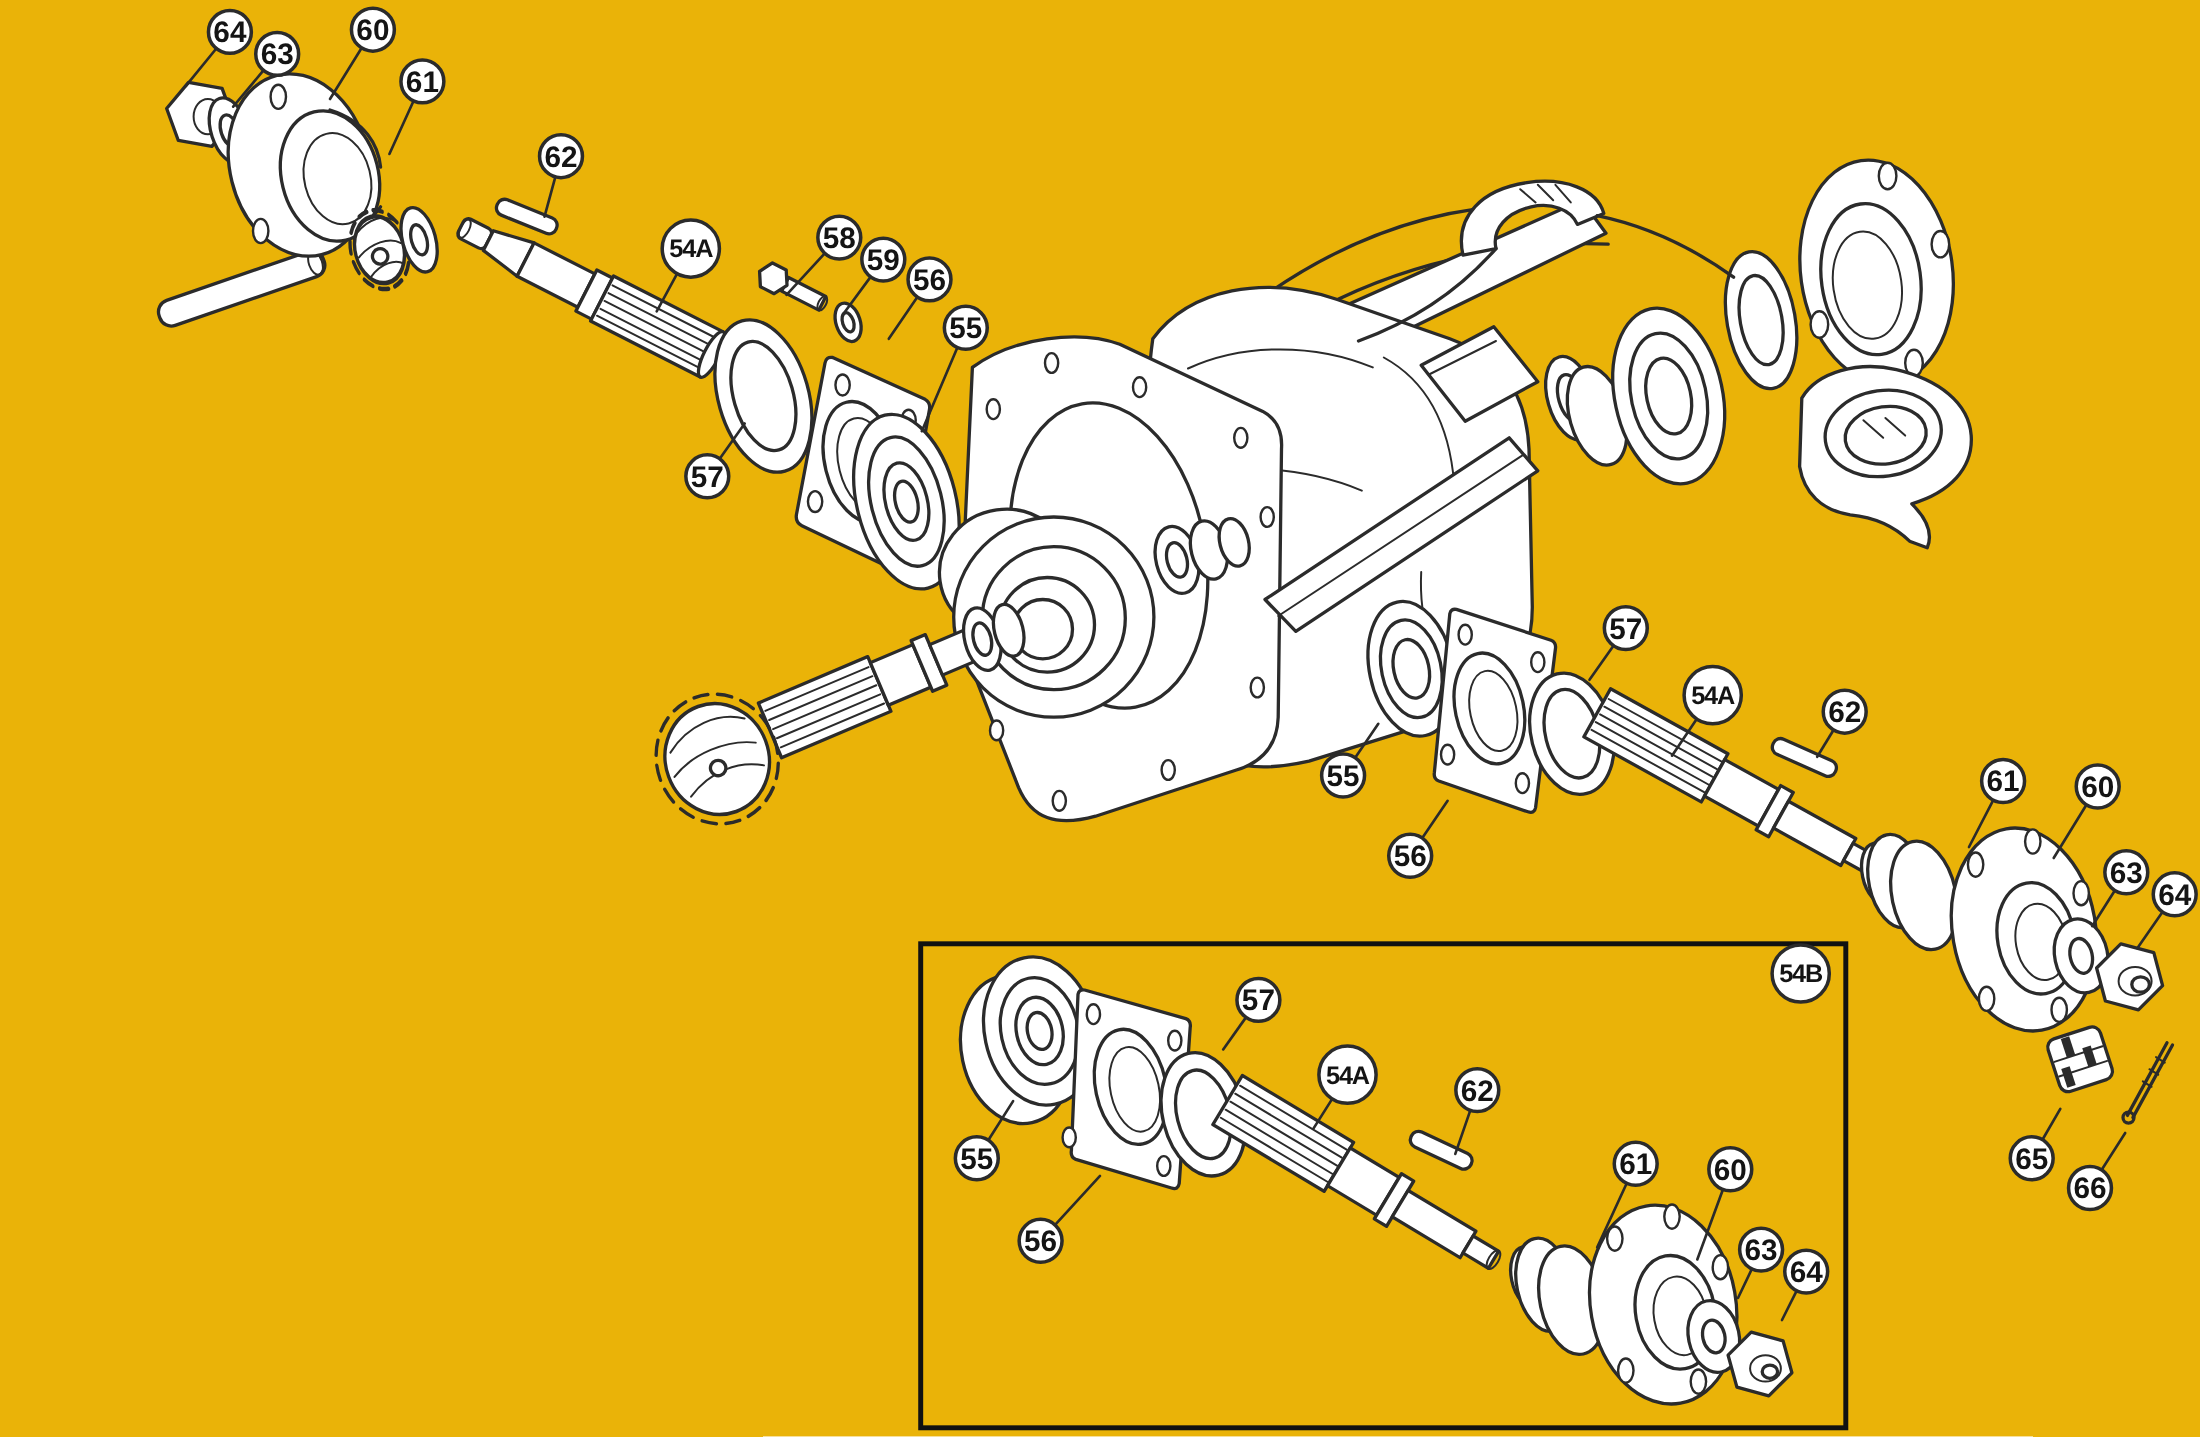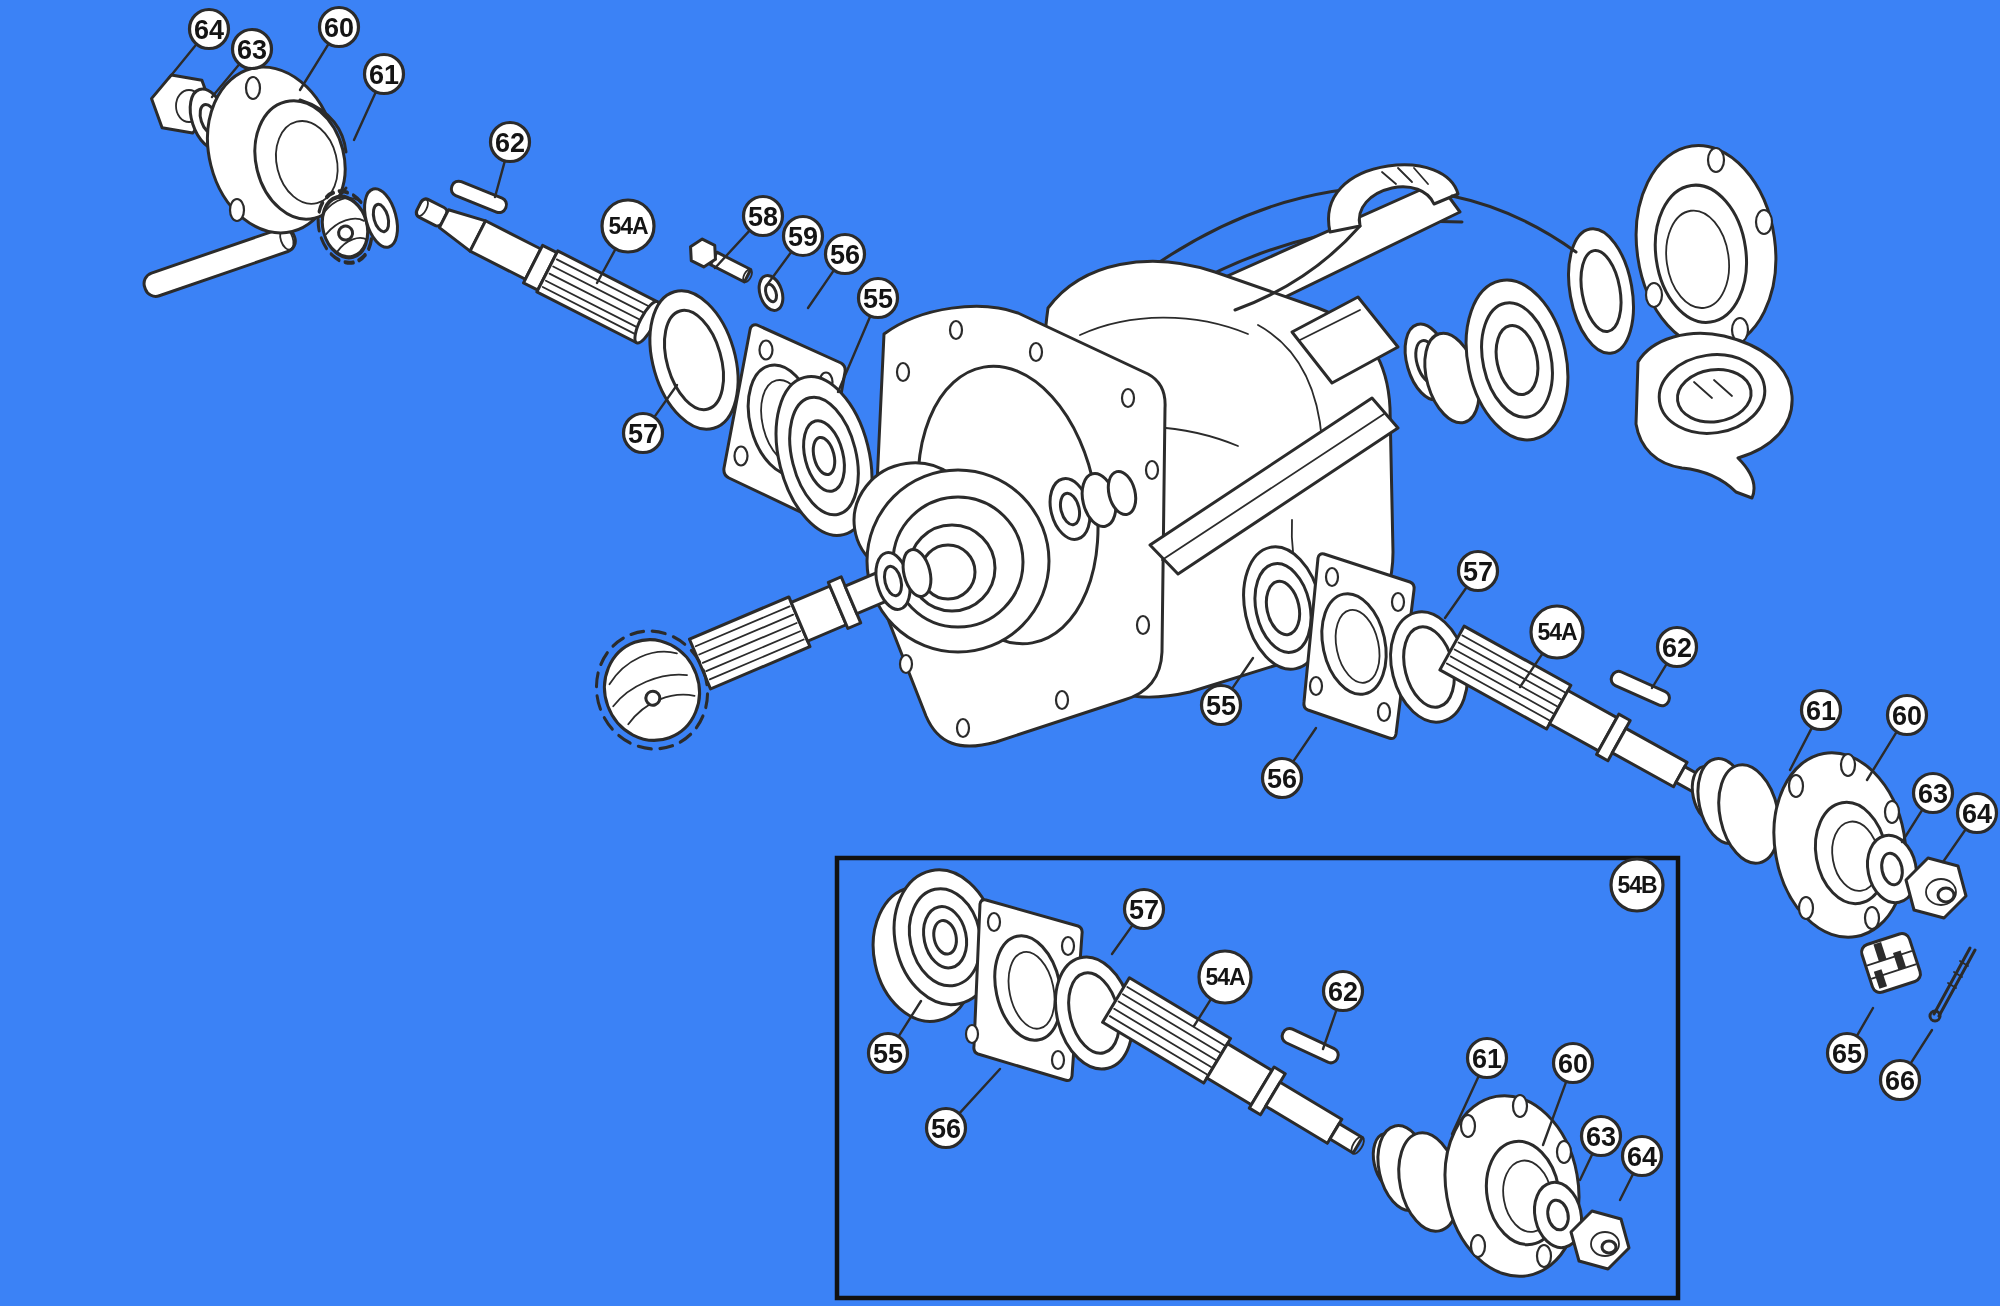--- a/index.html
+++ b/index.html
@@ -1,17 +1,17 @@
 <!DOCTYPE html>
 <html><head>
 <meta charset="utf-8">
 <style>
   html,body{margin:0;padding:0;background:#ffffff;}
   body{font-family:"Liberation Sans",sans-serif;}
-  .stage{position:relative;width:2000px;height:1306px;background:#3b82f6;overflow:hidden;}
+  .stage{position:relative;width:2000px;height:1306px;background:#eab308;overflow:hidden;}
   svg{display:block;}
   
   .s  {fill:none;stroke:#2b2b2b;stroke-width:3;stroke-linecap:round;stroke-linejoin:round;}
   .w  {fill:#ffffff;stroke:#2b2b2b;stroke-width:3;stroke-linecap:round;stroke-linejoin:round;}
   .w2 {fill:#ffffff;stroke:#2b2b2b;stroke-width:2.2;stroke-linejoin:round;}
   .thin{fill:none;stroke:#2b2b2b;stroke-width:1.8;stroke-linecap:round;}
   .dark{fill:#2b2b2b;stroke:none;}
   .callout-circle{fill:#ffffff;stroke:#2b2b2b;stroke-width:3.2;}
   .callout-text{fill:#141414;font-weight:bold;text-anchor:middle;}
   .leader{stroke:#2b2b2b;stroke-width:2.4;fill:none;stroke-linecap:round;}

